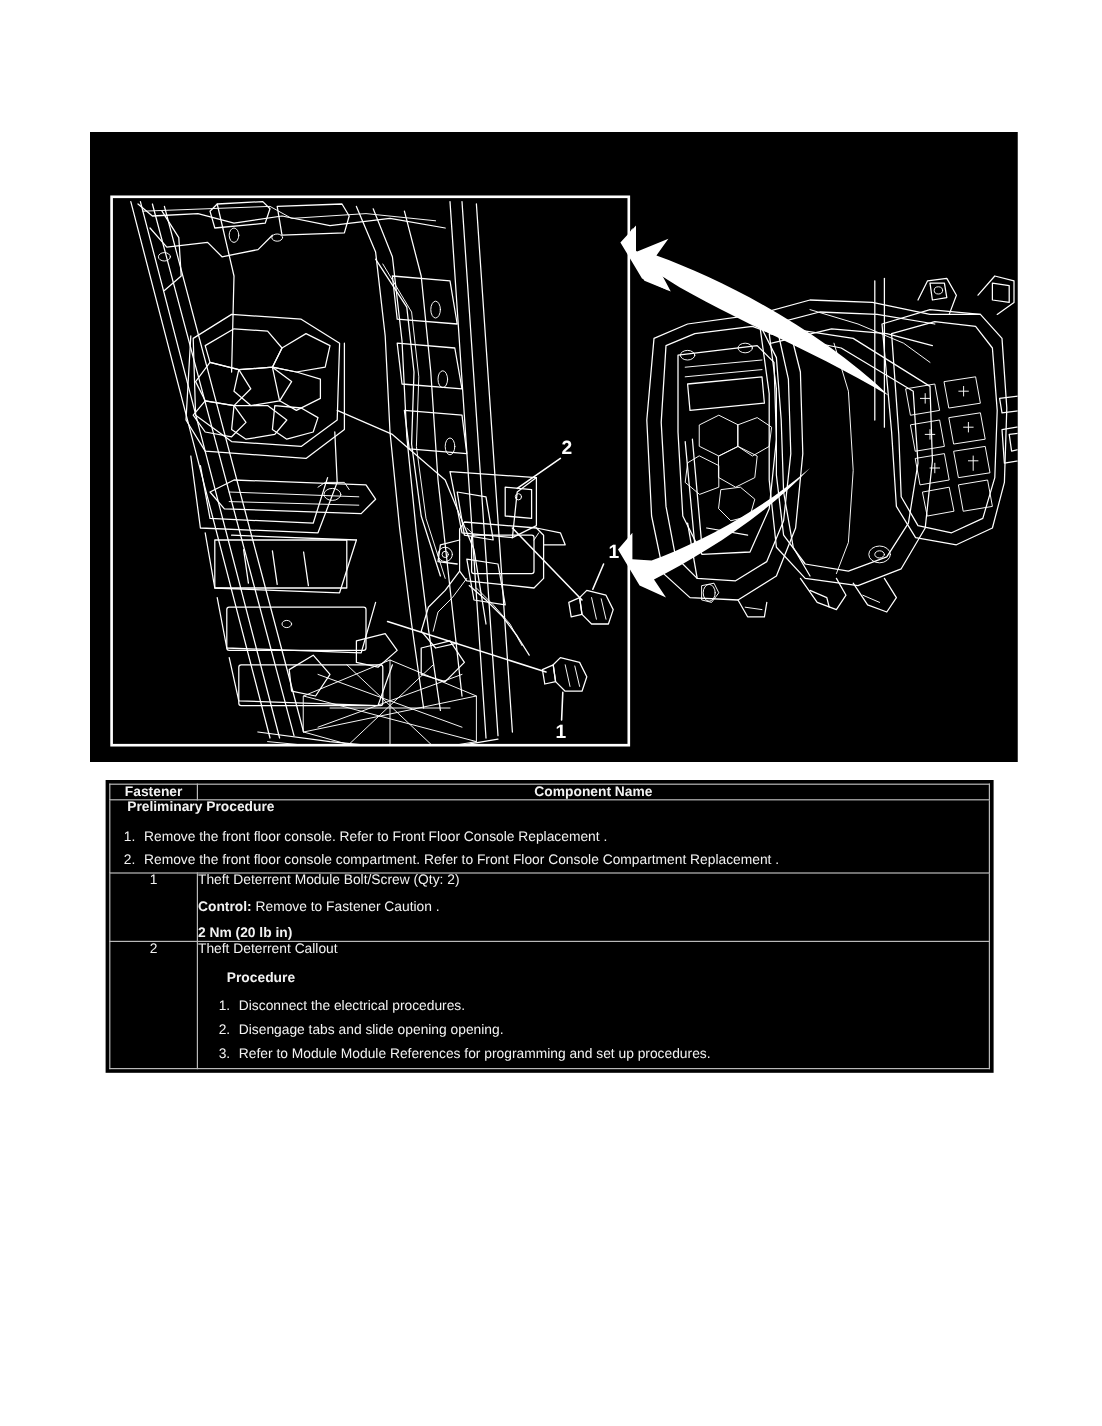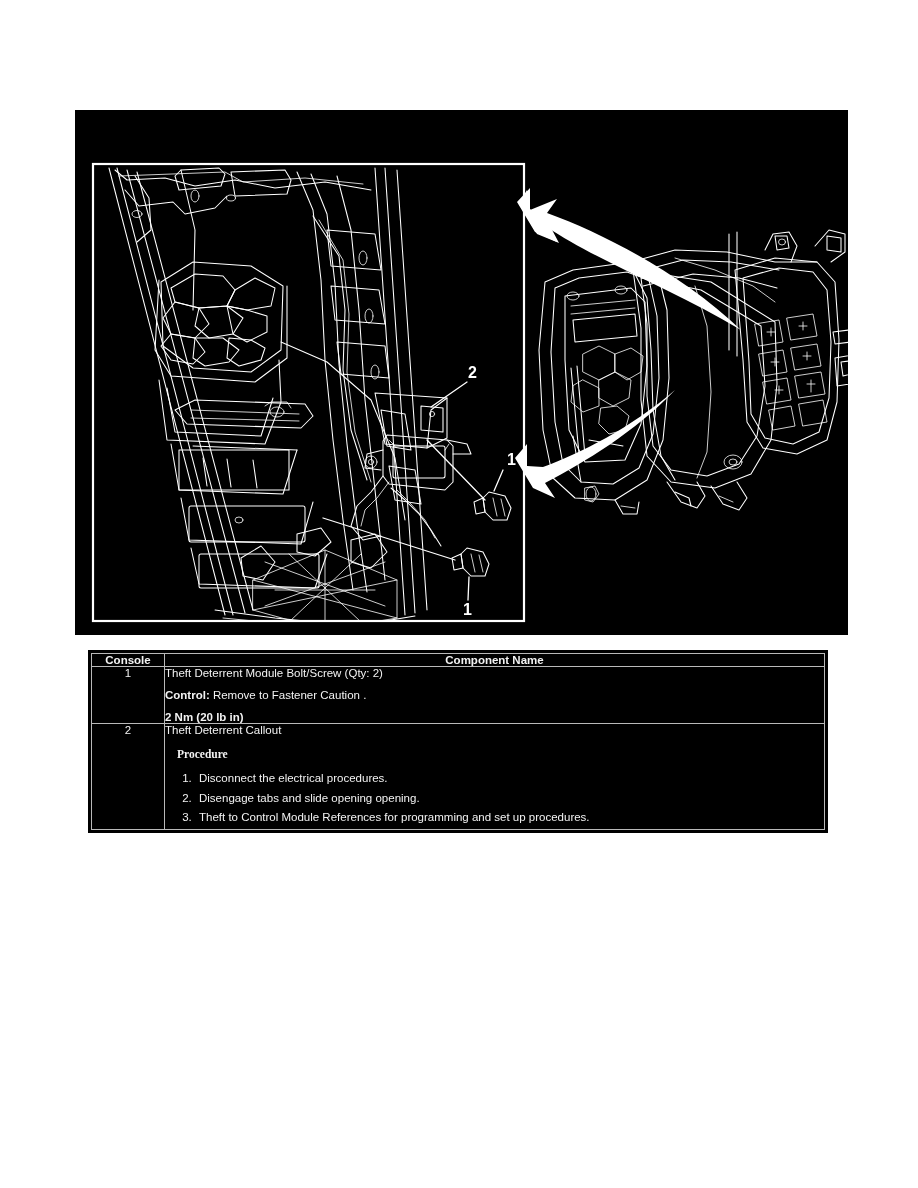--- a/index.html
+++ b/index.html
@@ -131,22 +131,21 @@
   ol.prelim-list li, ol.proc-list li {
     margin: 0 0 2px 0;
     padding-left: 4px;
     line-height: 1.45;
   }
   .line-gap { height: 10px; }
   .bold { font-weight: bold; }
   .torque { font-weight: bold; }
   .proc-head {
     font-weight: bold;
-    margin: 12px 0 10px 12px;
-    font-family: Liberation Serif, serif;
+    margin: 12px 0 10px 24px;
   }
   .module-name { margin: 0; }
   ol.proc-list {
     padding-left: 30px;
   }
   ol.proc-list li { margin-bottom: 3px; }
 </style>
 </head>
 <body>
 
@@ -391,45 +390,54 @@
       <ellipse class="ln-thin" cx="516" cy="384" rx="5" ry="7"></ellipse>
       <path class="ln-thin" d="M510 378 L520 376 L524 384 L518 392 L510 390 Z"></path>
     </g>
   </svg>
 </div>
 
 <div id="component-table-wrap">
   <table class="comp">
     <thead>
       <tr>
-        <th class="col-callout">Console</th>
+        <th class="col-callout">Fastener</th>
         <th class="col-name">Component Name</th>
       </tr>
     </thead>
     <tbody>
 
+      <tr>
+        <td class="prelim-cell" colspan="2">
+          <div class="prelim-title">Preliminary Procedure</div>
+          <ol class="prelim-list">
+            <li>Remove the front floor console. Refer to Front Floor Console Replacement .</li>
+            <li>Remove the front floor console compartment. Refer to Front Floor Console Compartment Replacement .</li>
+          </ol>
+        </td>
+      </tr>
 
       <tr>
         <td class="col-callout">1</td>
         <td class="cell-body">
           <div>Theft Deterrent Module Bolt/Screw (Qty: 2)</div>
           <div class="line-gap"></div>
           <div><span class="bold">Control:</span><span> Remove to Fastener Caution .</span></div>
           <div class="line-gap"></div>
           <div class="torque">2 Nm (20 lb in)</div>
         </td>
       </tr>
 
       <tr>
         <td class="col-callout">2</td>
         <td class="cell-body">
           <div class="module-name">Theft Deterrent Callout</div>
           <div class="proc-head">Procedure</div>
           <ol class="proc-list">
             <li>Disconnect the electrical procedures.</li>
             <li>Disengage tabs and slide opening opening.</li>
-            <li>Theft to Control Module References for programming and set up procedures.</li>
+            <li>Refer to Module Module References for programming and set up procedures.</li>
           </ol>
         </td>
       </tr>
     </tbody>
   </table>
 </div>
 
 </body></html>

